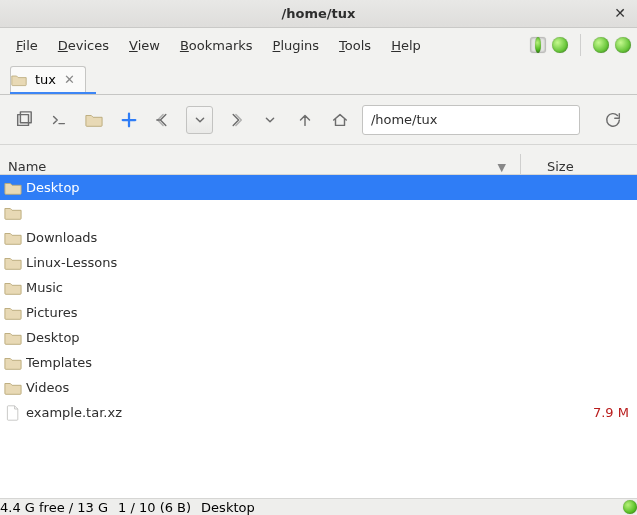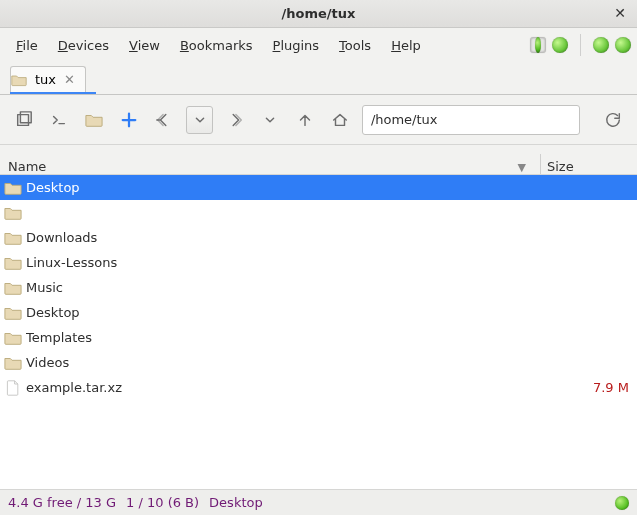--- a/index.html
+++ b/index.html
@@ -35,33 +35,33 @@
 .tbtn.boxed { border:1px solid #c3c3c1; background:linear-gradient(#f6f6f5,#eaeae8); }
 .tbtn svg { width:18px; height:18px; }
 .path-input { flex:0 0 218px; height:30px; border:1px solid #c3c3c1; border-radius:3px; background:#fff; padding:0 8px; font-size:13px; color:#2e2e2e; }
 .toolbar .grow { flex:1; min-width:4px; }
 
 
 .colhead { height:30px; display:flex; align-items:flex-end; border-bottom:1px solid #d6d6d4; background:#f2f2f0; padding:0 6px;}
 .colhead .name { flex:1; color:#333; padding-left:2px;}
 .colhead .sort { color:#888; padding-right:8px; font-size:11px;}
 .colhead .divider { width:1px; height:20px; background:#cfcfce; margin:0 6px;}
-.colhead .size { width:84px; color:#333; }
+.colhead .size { width:84px; color:#333;margin-left:20px; }
 
 
 .filelist { flex:1; background:#fff; overflow:auto; }
 .row { height:25px; display:flex; align-items:center; padding:0 8px 0 4px; gap:4px; color:#2e2e2e; cursor:pointer;}
 .row.selected { background:#2f7df6; color:#fff; }
 .row .ico { width:18px; height:16px; flex-shrink:0;}
 .row .name { flex:1; white-space:nowrap; overflow:hidden; text-overflow:ellipsis;}
 .row .size { width:84px; text-align:right; color:#b91c1c;}
 .row.selected .size { color:#e9f2ff; }
 
 
-.statusbar { height:26px; background:#eeeeec; border-top:1px solid #d6d6d4; display:flex; align-items:center; padding:0 8px; color:#701a75; gap:10px;}
+.statusbar { height:17px; background:#eeeeec; border-top:1px solid #d6d6d4; display:flex; align-items:center; padding:0 0; color:#000000; gap:10px;}
 .statusbar .grow { flex:1; }
 .statusbar .led { width:14px; height:14px; }
 
 
 .stroke { fill:none; stroke:#6d6d6d; stroke-width:1.6; stroke-linecap:round; stroke-linejoin:round;}
 </style>
 </head>
 <body>
 
 <div class="titlebar">
@@ -204,20 +204,27 @@
     <svg class="ico" viewBox="0 0 20 16">
         <path d="M1 3h6l2 2h10v9a1 1 0 0 1-1 1H2a1 1 0 0 1-1-1z" fill="#e8d9b5" stroke="#b9a878"></path>
       </svg>
     <span class="name">Music</span>
     <span class="size"></span>
   </div>
   <div class="row">
     <svg class="ico" viewBox="0 0 20 16">
         <path d="M1 3h6l2 2h10v9a1 1 0 0 1-1 1H2a1 1 0 0 1-1-1z" fill="#e8d9b5" stroke="#b9a878"></path>
       </svg>
+    <span class="name">Pictures</span>
+    <span class="size"></span>
+  </div>
+  <div class="row">
+    <svg class="ico" viewBox="0 0 20 16">
+        <path d="M1 3h6l2 2h10v9a1 1 0 0 1-1 1H2a1 1 0 0 1-1-1z" fill="#e8d9b5" stroke="#b9a878"></path>
+      </svg>
     <span class="name">Desktop</span>
     <span class="size"></span>
   </div>
   <div class="row">
     <svg class="ico" viewBox="0 0 20 16">
         <path d="M1 3h6l2 2h10v9a1 1 0 0 1-1 1H2a1 1 0 0 1-1-1z" fill="#e8d9b5" stroke="#b9a878"></path>
       </svg>
     <span class="name">Templates</span>
     <span class="size"></span>
   </div>

